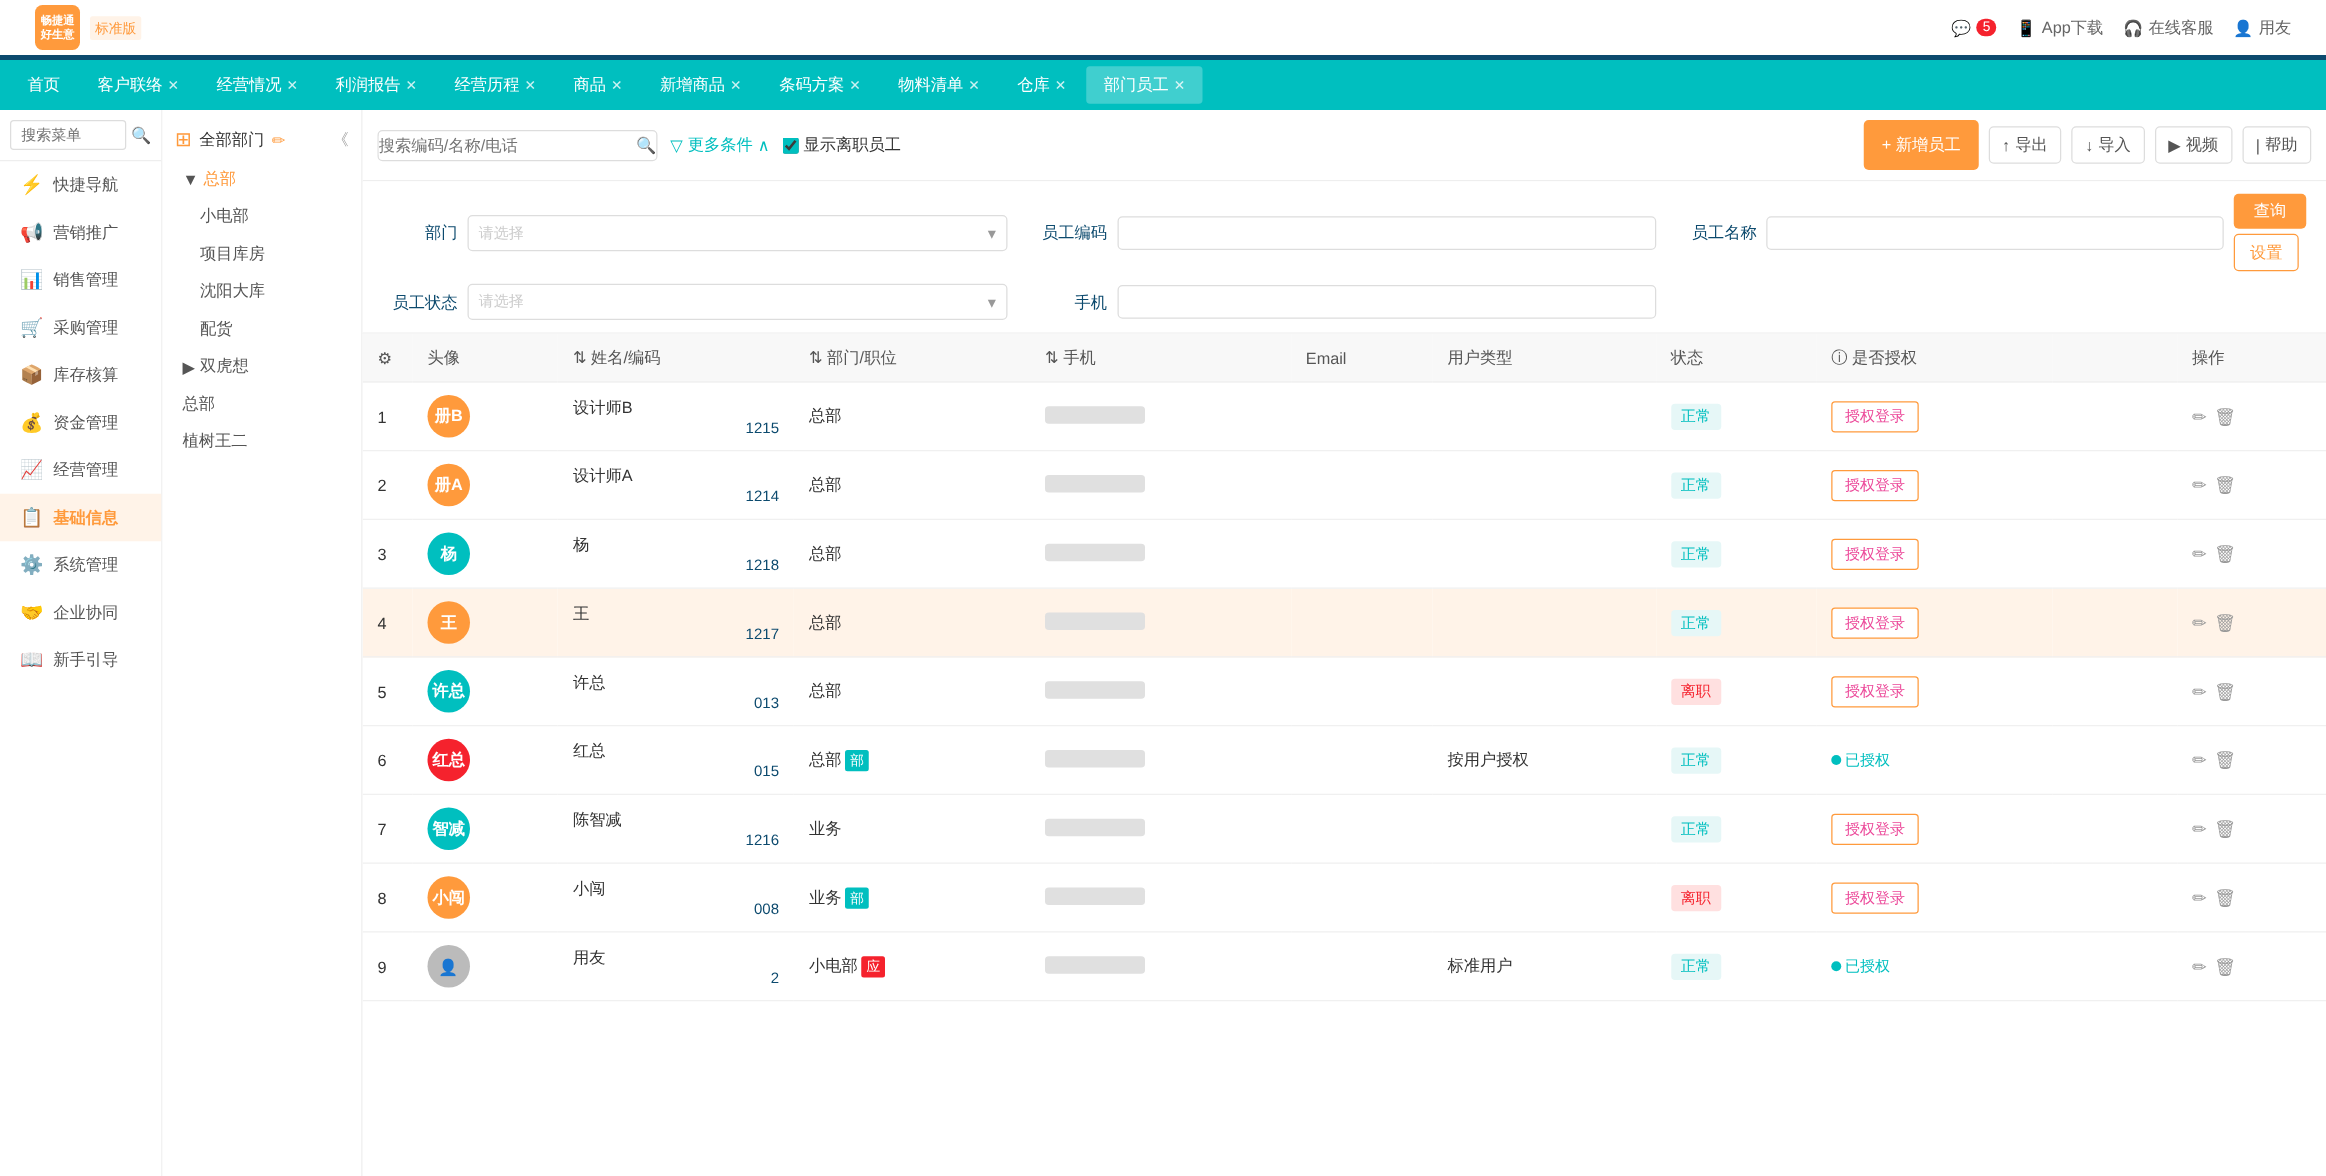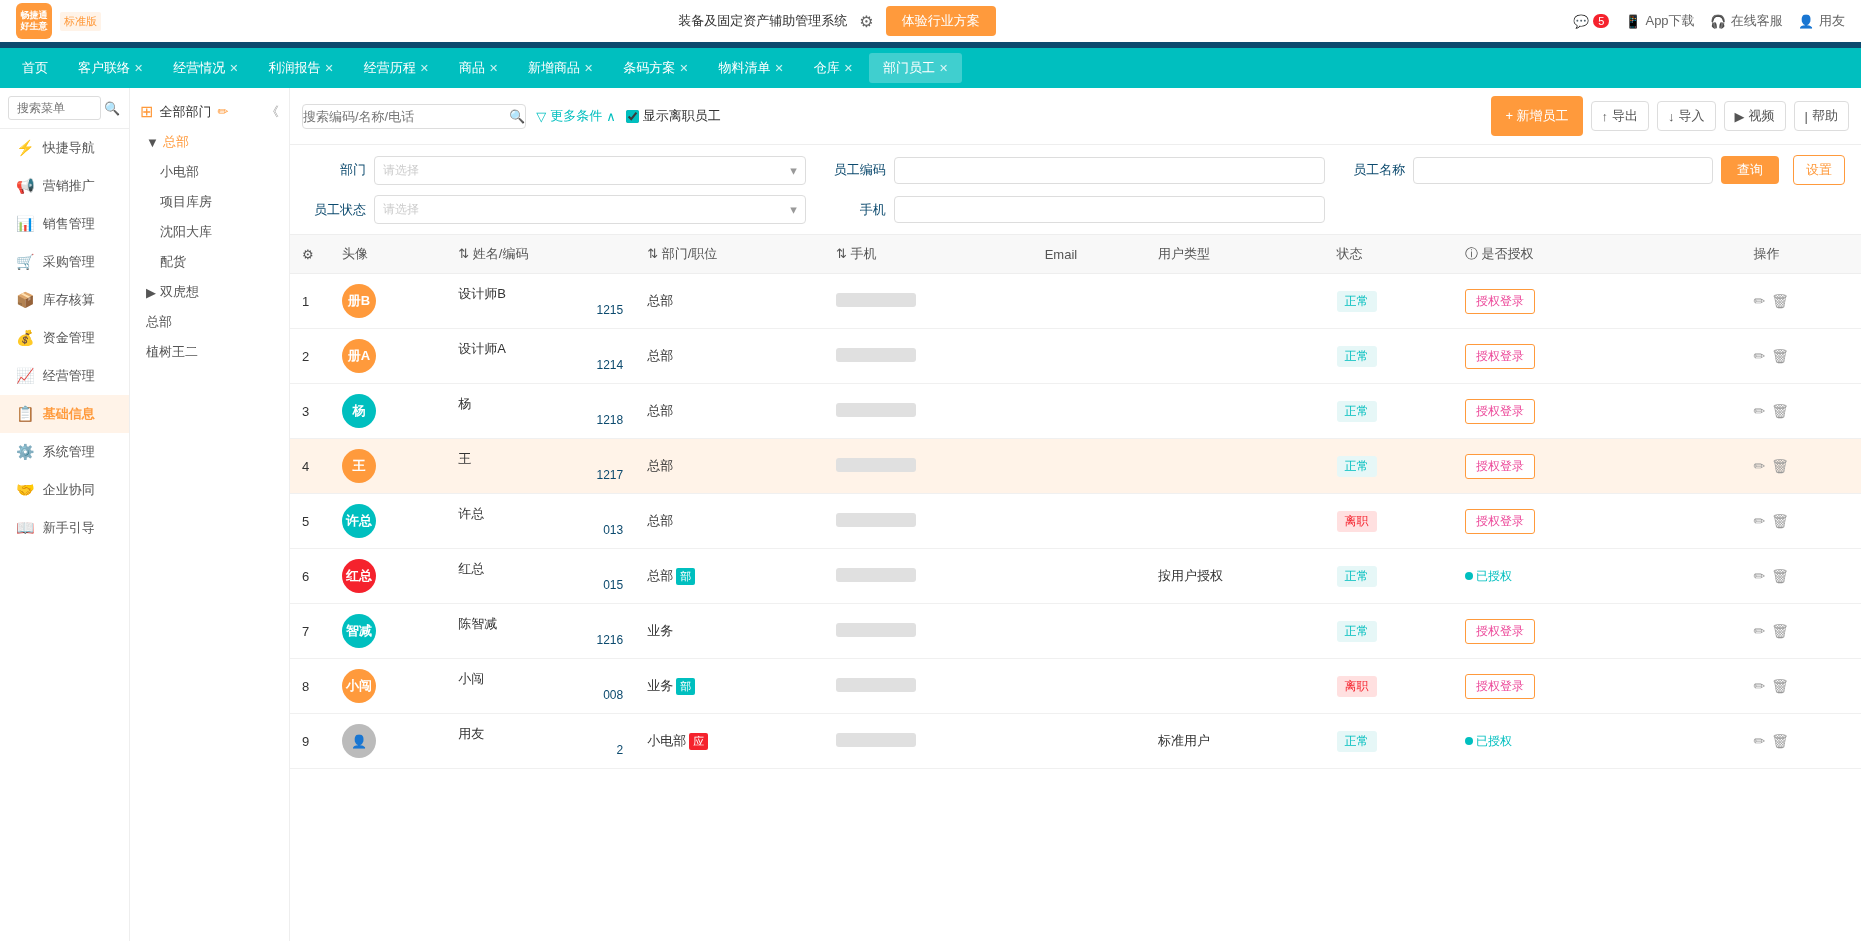--- a/index.html
+++ b/index.html
@@ -5,22 +5,22 @@
     * { box-sizing: border-box; margin: 0; padding: 0; }
     body { font-family: 'Microsoft YaHei', Arial, sans-serif; font-size: 13px; background: #f5f5f5; color: #333; }
     
     
     .top-header {
       height: 48px;
       background: #fff;
       display: flex;
       align-items: center;
       justify-content: space-between;
-      padding: 0 16px;
-      border-bottom: 6px solid #0c4a6e;
+      padding: 0 28px;
+      border-bottom: 4px solid #0c4a6e;
     }
     .logo-area { display: flex; align-items: center; gap: 8px; }
     .logo-icon { width: 36px; height: 36px; background: #ff9a3c; border-radius: 6px; display: flex; align-items: center; justify-content: center; color: white; font-size: 10px; font-weight: bold; }
     .header-center { display: flex; align-items: center; gap: 12px; }
     .header-actions { display: flex; align-items: center; gap: 16px; color: #666; font-size: 13px; }
     .btn-experience { background: #ff9a3c; color: white; border: none; padding: 6px 16px; border-radius: 4px; cursor: pointer; font-size: 13px; }
     .gear-btn { background: none; border: none; cursor: pointer; color: #666; font-size: 16px; }
     .header-action-item { display: flex; align-items: center; gap: 4px; cursor: pointer; }
     .badge { background: #f5222d; color: white; border-radius: 10px; padding: 1px 5px; font-size: 11px; }
 
@@ -113,21 +113,21 @@
       border-radius: 4px;
       padding: 5px 8px;
       font-size: 13px;
       display: flex;
       align-items: center;
       justify-content: space-between;
       cursor: pointer;
       color: #999;
     }
     .filter-input-text { flex: 1; border: 1px solid #ddd; border-radius: 4px; padding: 5px 8px; font-size: 13px; outline: none; }
-    .filter-actions { display: flex; flex-direction: row; gap: 14px; align-items: center; justify-content: center; }
+    .filter-actions { display: flex; flex-direction: column; gap: 4px; align-items: flex-start; justify-content: center; }
     .btn-query { background: #ff9a3c; color: white; border: none; padding: 5px 16px; border-radius: 4px; cursor: pointer; font-size: 13px; }
     .btn-setting { background: white; border: 1px solid #ff9a3c; color: #ff9a3c; padding: 5px 12px; border-radius: 4px; cursor: pointer; font-size: 13px; }
 
     
     .table-wrap { flex: 1; overflow: auto; background: #fff; margin: 0; }
     table { width: 100%; border-collapse: collapse; font-size: 13px; }
     thead th {
       background: #f8f8f8;
       padding: 10px 12px;
       text-align: left;
@@ -219,25 +219,20 @@
   </style>
 </head>
 <body>
 
 <div class="top-header">
   <div class="logo-area">
     <div class="logo-icon">
       <span style="font-size:9px;text-align:center;line-height:1.2">畅捷通<br>好生意</span>
     </div>
     <span style="font-size:11px;color:#ff9a3c;background:#fff3e8;padding:2px 4px;border-radius:2px">标准版</span>
-  </div>
-  <div class="header-center">
-    <span>装备及固定资产辅助管理系统</span>
-    <button class="gear-btn">⚙</button>
-    <button class="btn-experience">体验行业方案</button>
   </div>
   <div class="header-actions">
     <div class="header-action-item">
       <span>💬</span>
       <span class="badge">5</span>
     </div>
     <div class="header-action-item">
       <span>📱</span>
       <span>App下载</span>
     </div>

